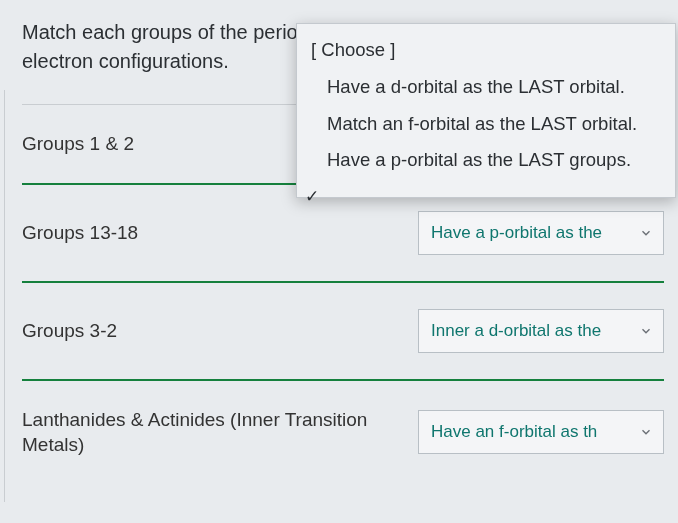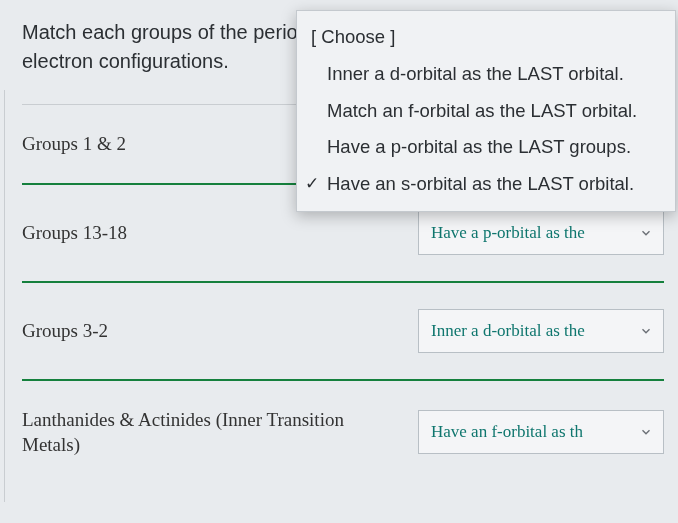--- a/index.html
+++ b/index.html
@@ -16,21 +16,21 @@
     padding: 18px 14px 18px 22px;
     position: relative;
   }
   .prompt {
     font-size: 20px;
     line-height: 1.45;
     color: #2b2f33;
     margin-bottom: 28px;
     max-width: 640px;
   }
-  .rows { display: block; font-family: Liberation Serif, serif; }
+  .rows { display: block; }
   .row {
     display: flex;
     align-items: center;
     justify-content: space-between;
     border-top: 2px solid #15803d;
     padding: 26px 0 26px 0;
     gap: 20px;
   }
   .row:first-child { border-top: 1px solid #c9cdd1; }
   .row-label {
@@ -62,21 +62,21 @@
     flex: 1;
     padding-right: 6px;
   }
   .chev {
     flex: 0 0 auto;
   }
   .chev svg { display: block; }
   
   .dropdown {
     position: absolute;
-    top: 10px;
+    top: 23px;
     left: 296px;
     width: 380px;
     background: #f0f2f4;
     border: 1px solid #c4c9ce;
     box-shadow: 0 4px 14px rgba(0,0,0,0.25);
     padding: 8px 0 8px 0;
   }
   .dd-item {
     font-size: 18.5px;
     color: #2b2f33;
@@ -152,22 +152,21 @@
               <polyline points="6 9 12 15 18 9"></polyline>
             </svg>
         </span>
       </div>
     </div>
 
   </div>
 
   <div class="dropdown">
     <div class="dd-item placeholder">[ Choose ]</div>
-    <div class="dd-item">Inner a d-orbital as the LAST orbital.</div>
+    <div class="dd-item">Have a d-orbital as the LAST orbital.</div>
     <div class="dd-item">Match an f-orbital as the LAST orbital.</div>
     <div class="dd-item">Have a p-orbital as the LAST groups.</div>
     <div class="dd-item">
       <span class="check">✓</span>
-      <span>Have an s-orbital as the LAST orbital.</span>
     </div>
   </div>
 
 </div>
 
 </body></html>

